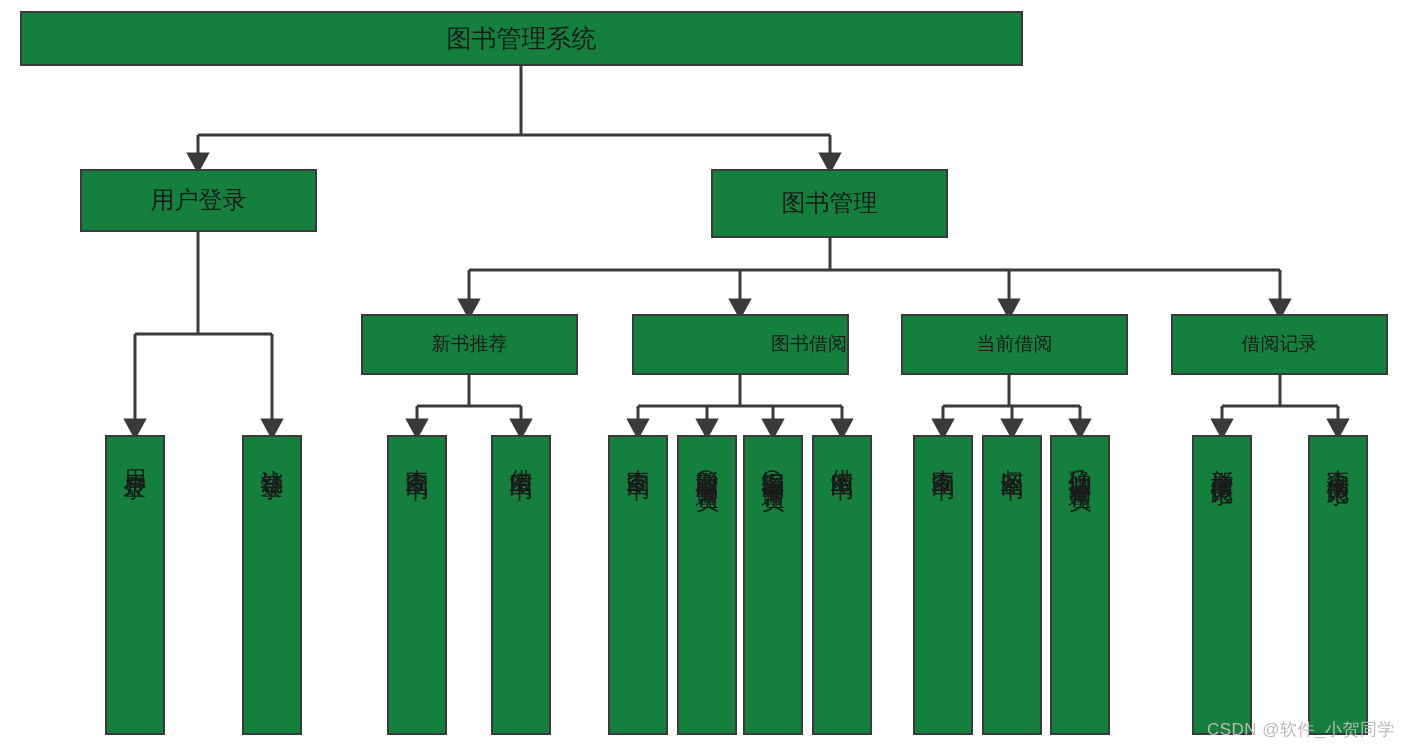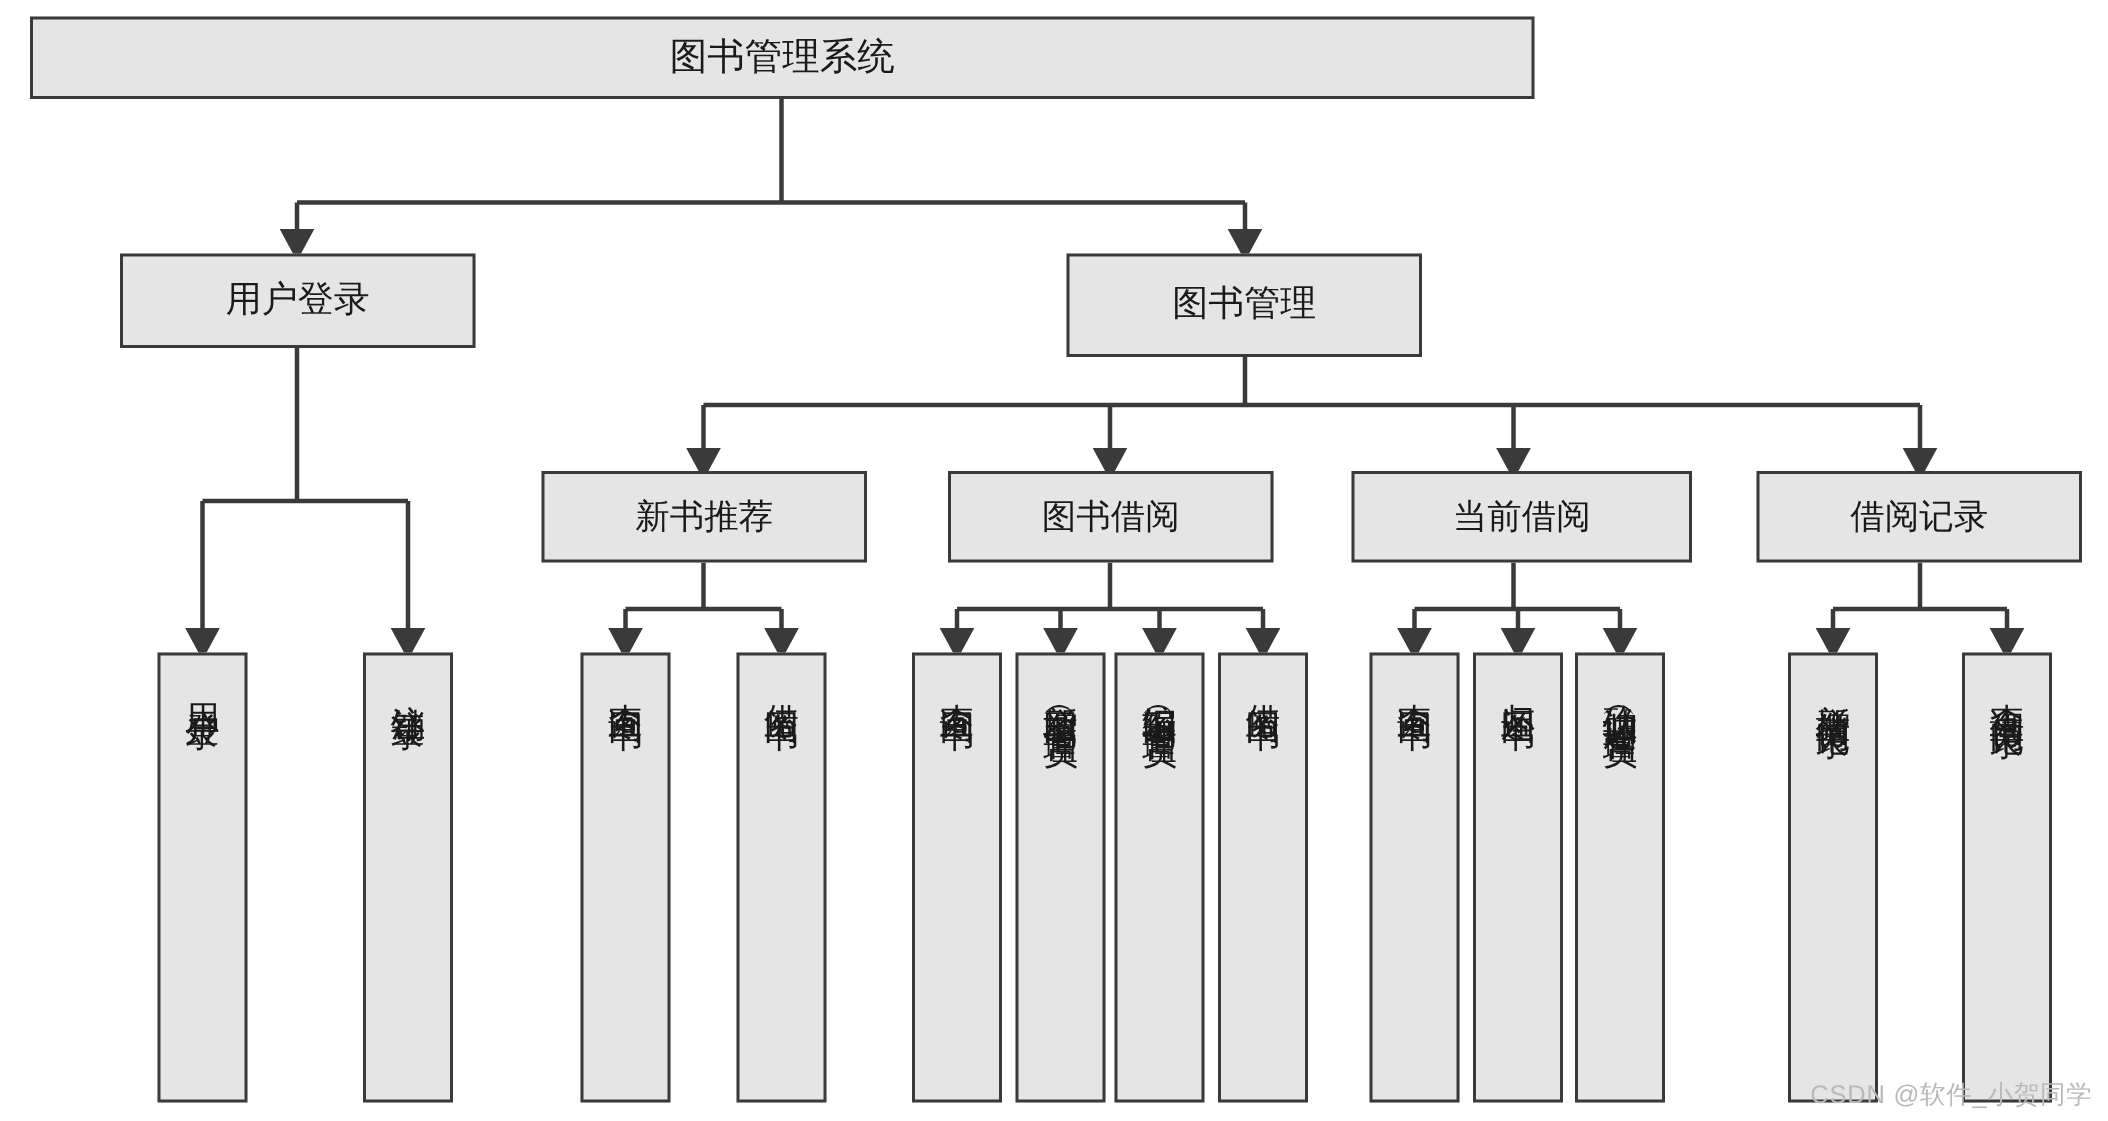--- a/index.html
+++ b/index.html
@@ -21,21 +21,21 @@
     position: absolute;
     left: 0;
     top: 0;
     width: 1405px;
     height: 747px;
     pointer-events: none;
   }
   .node {
     position: absolute;
     box-sizing: border-box;
-    background: #e5e5e5;
+    background: #15803d;
     border: 2.5px solid #3a3a3a;
     display: flex;
     align-items: center;
     justify-content: center;
     color: #1a1a1a;
     z-index: 2;
   }
   .node-label {
     display: block;
     text-align: center;
@@ -43,21 +43,21 @@
     color: #1a1a1a;
     white-space: pre;
   }
   .node.level-0 .node-label {
     font-size: 25px;
   }
   .node.level-1 .node-label {
     font-size: 24px;
   }
   .node.level-2 .node-label {
-    font-size: 23px;
+    font-size: 19px;
   }
   .node.leaf {
     align-items: flex-start;
     padding-top: 14px;
   }
   .node.leaf .node-label {
     writing-mode: vertical-rl;
     text-orientation: upright;
     font-size: 23px;
     letter-spacing: 3px;
@@ -138,21 +138,21 @@
   <div class="node level-1" style="left:80px; top:169px; width:237px; height:63px;">
     <span class="node-label">用户登录</span>
   </div>
   <div class="node level-1" style="left:711px; top:169px; width:237px; height:69px;justify-content:center;">
     <span class="node-label">图书管理</span>
   </div>
 
   <div class="node level-2" style="left:361px; top:314px; width:217px; height:61px;">
     <span class="node-label">新书推荐</span>
   </div>
-  <div class="node level-2" style="left:632px; top:314px; width:217px; height:61px;">
+  <div class="node level-2" style="left:632px; top:314px; width:217px; height:61px;justify-content:flex-end;">
     <span class="node-label">图书借阅</span>
   </div>
   <div class="node level-2" style="left:901px; top:314px; width:227px; height:61px;">
     <span class="node-label">当前借阅</span>
   </div>
   <div class="node level-2" style="left:1171px; top:314px; width:217px; height:61px;">
     <span class="node-label">借阅记录</span>
   </div>
 
   <div class="node leaf" style="left:105px; top:435px; width:60px; height:300px;">

